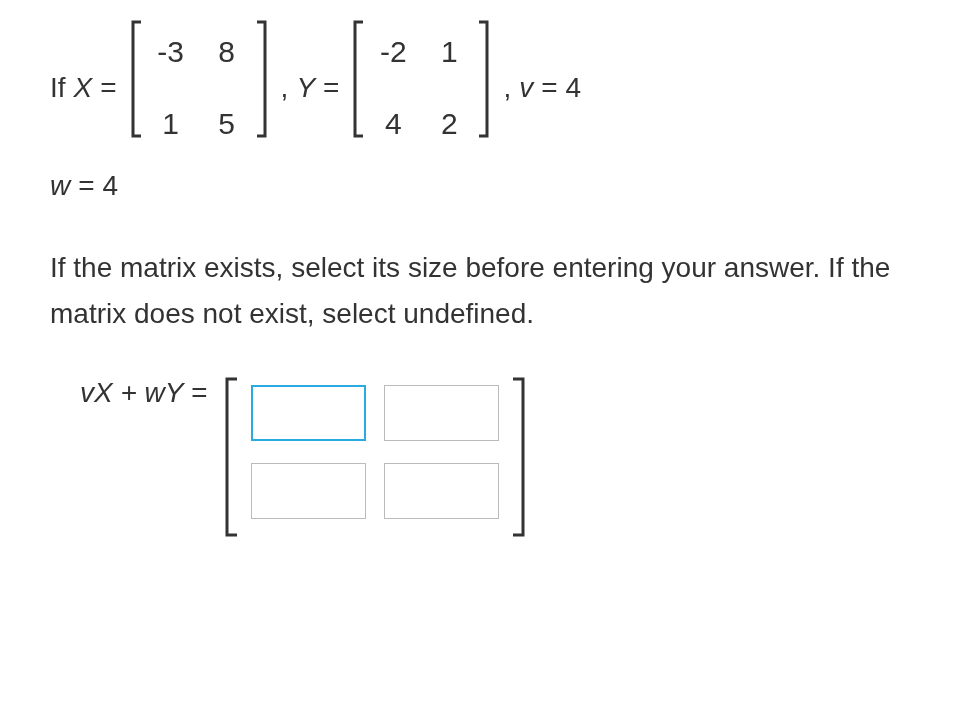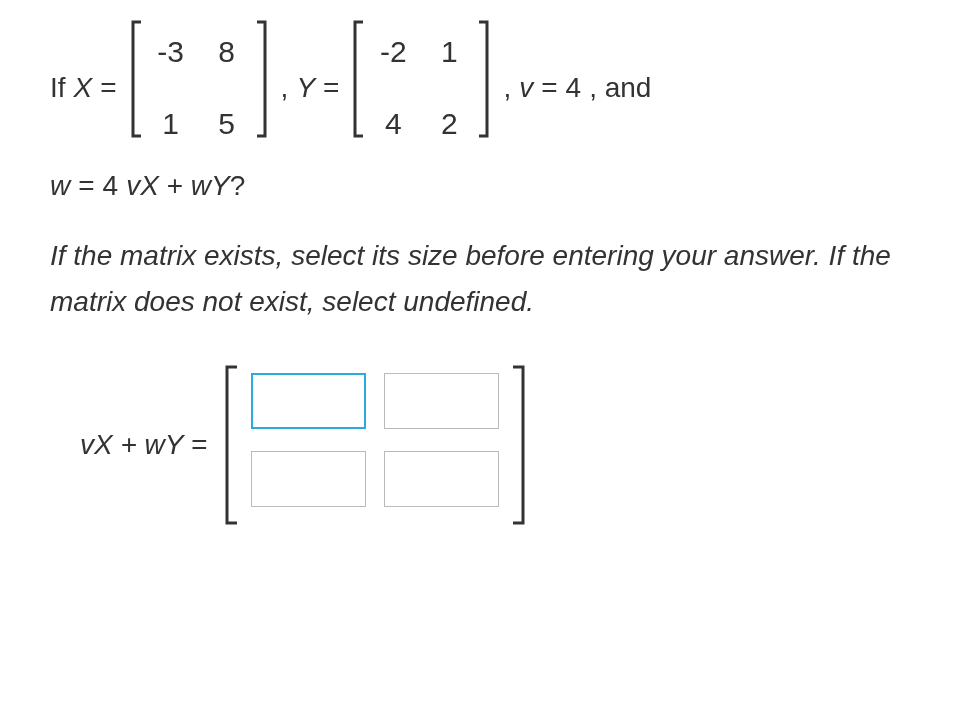--- a/index.html
+++ b/index.html
@@ -37,27 +37,26 @@
     .matrix-grid {
       display: grid;
       grid-template-columns: auto auto;
       column-gap: 28px;
       row-gap: 24px;
       padding: 8px 14px;
       font-size: 30px;
     }
     .matrix-grid span { text-align: center; min-width: 28px; }
     .instructions {
-      font-style: italic;
-      margin-top: 24px;
+      margin-top: 36px;
       line-height: 1.65;
     }
     .answer-row {
       display: flex;
-      align-items: center;
+      align-items: flex-start;
       gap: 10px;
       margin-top: 40px;
       margin-left: 30px;
     }
     .answer-label {
       font-style: italic;
       font-size: 28px;
     }
     .input-matrix {
       display: inline-flex;
@@ -126,30 +125,26 @@
       </span>
       <svg class="br-svg" width="14" height="118">
           <path d="M2 2 H10 V116 H2" stroke="#333" stroke-width="3" fill="none"></path>
         </svg>
     </span>
 
     <span>, </span>
     <span class="var">v</span>
     <span> = </span>
     <span>4</span>
-    <span>, and</span>
   </div>
 
   <div class="line2">
     <span class="var">w</span>
     <span> = </span>
     <span>4</span>
-    <span>
-      <span class="var">v</span><span class="var">X</span><span> + </span><span class="var">w</span><span class="var">Y</span><span>?</span>
-    </span>
   </div>
 </div>
 
 <div class="instructions">If the matrix exists, select its size before entering your answer. If the matrix does not exist, select undefined.</div>
 
 <div class="answer-row">
   <span class="answer-label">
     <span class="var">v</span><span class="var">X</span><span> + </span><span class="var">w</span><span class="var">Y</span><span> = </span>
   </span>
 

